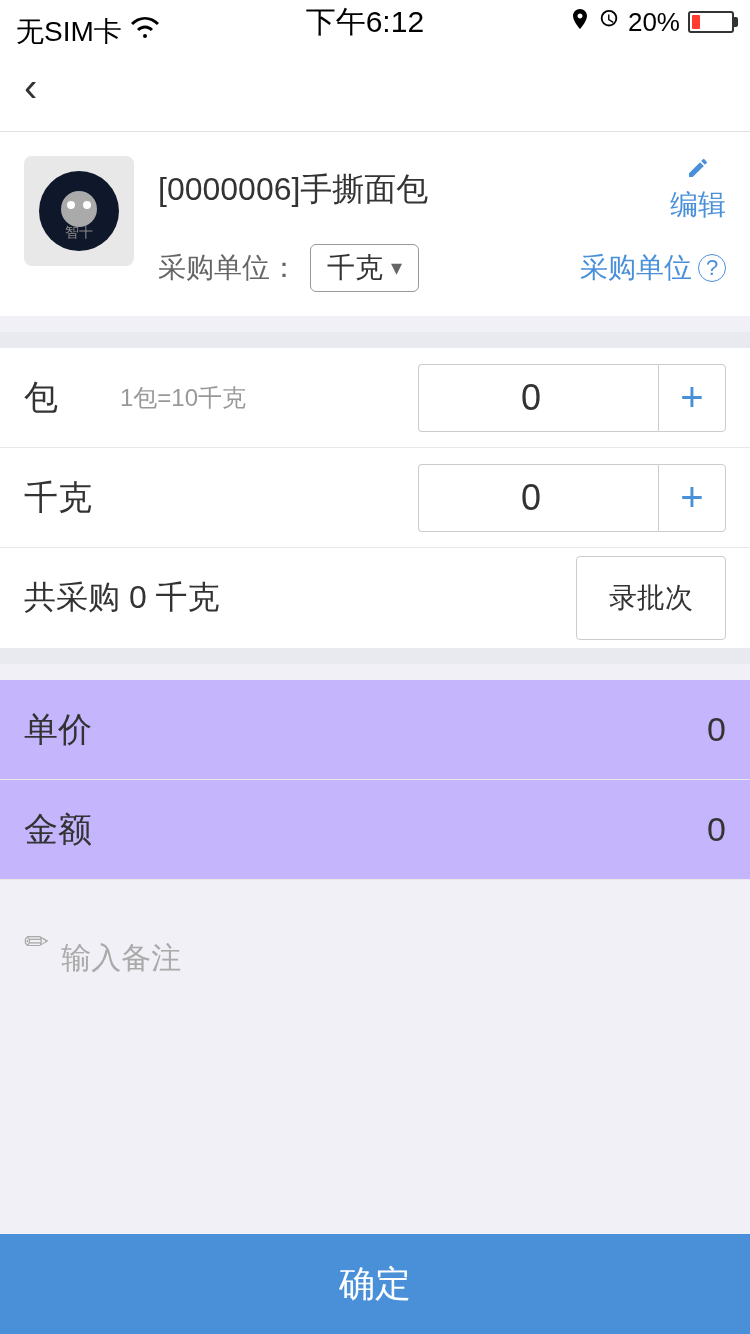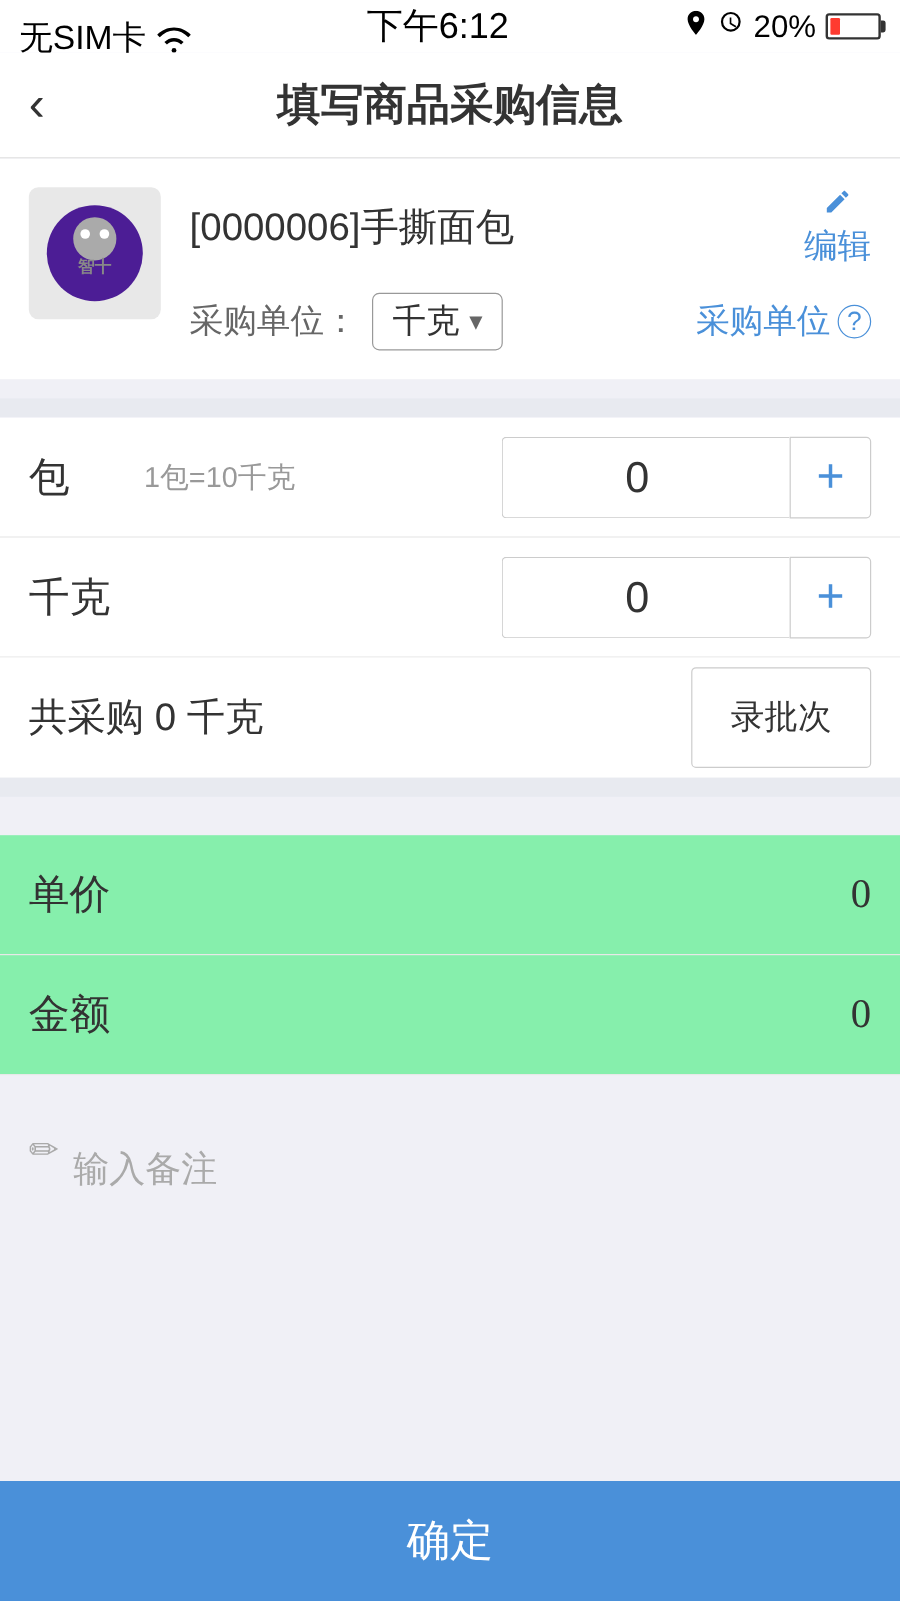--- a/index.html
+++ b/index.html
@@ -16,21 +16,21 @@
     .status-bar {
       display: flex;
       align-items: center;
       justify-content: space-between;
       background: #fff;
       height: 44px;
       padding: 0 16px;
       font-size: 28px;
       color: #000;
     }
-    .status-left { display: flex; align-items: flex-end; gap: 8px; margin-top: 20px; }
+    .status-left { display: flex; align-items: flex-start; gap: 8px; margin-top: 20px; }
     .status-center { font-size: 30px; font-weight: 500; }
     .status-right { display: flex; align-items: center; gap: 8px; font-size: 26px; }
     .battery-icon {
       display: inline-flex; align-items: center;
       border: 2px solid #333; border-radius: 3px;
       width: 46px; height: 22px; padding: 2px; position: relative;
     }
     .battery-icon::after {
       content: '';
       position: absolute; right: -6px; top: 50%; transform: translateY(-50%);
@@ -70,24 +70,24 @@
     .product-thumb {
       width: 110px; height: 110px;
       background: #e8e8e8;
       border-radius: 8px;
       display: flex; align-items: center; justify-content: center;
       flex-shrink: 0;
       overflow: hidden;
     }
     .product-thumb-inner {
       width: 80px; height: 80px;
-      background: #4c1d95;
+      background: #0f172a;
       border-radius: 50%;
-      display: flex; align-items: flex-start; justify-content: center;
-      font-size: 28px; color: #888; font-weight: bold;
+      display: flex; align-items: center; justify-content: center;
+      font-size: 28px; color: #888;
     }
     .product-info { flex: 1; }
     .product-name-row {
       display: flex; align-items: center; justify-content: space-between;
       margin-bottom: 20px;
     }
     .product-name { font-size: 32px; color: #333; font-weight: 500; }
     .edit-btn {
       font-size: 28px; color: #4a90d9; display: flex; align-items: center; gap: 6px; cursor: pointer; flex-direction: column;
     }
@@ -150,21 +150,21 @@
     .summary-text { font-size: 32px; color: #333; }
     .record-btn {
       border: 1px solid #ccc;
       padding: 22px 32px;
       font-size: 28px; color: #333;
       border-radius: 4px; cursor: pointer;
       background: #fff;
     }
 
     
-    .info-section { background: #86efac; margin-top: 32px; font-family: Liberation Serif, serif; }
+    .info-section { background: #c4b5fd; margin-top: 16px; }
     .info-row {
       display: flex; align-items: center; justify-content: space-between;
       padding: 0 24px;
       height: 100px;
       border-bottom: 1px solid #e8e8e8;
     }
     .info-label { font-size: 34px; color: #333; font-weight: 500; }
     .info-value { font-size: 34px; color: #333; }
 
     
@@ -221,21 +221,20 @@
     </span>
     <span>20%</span>
     <div class="battery-icon">
       <div class="battery-fill"></div>
     </div>
   </div>
 </div>
 
 <div class="nav-bar">
   <div class="nav-back">‹</div>
-  <div class="nav-title">填写商品采购信息</div>
 </div>
 
 <div class="product-card">
   <div class="product-thumb">
     <div class="product-thumb-inner">
       <svg width="60" height="60" viewBox="0 0 60 60">
         <circle cx="30" cy="28" r="18" fill="#aaa"></circle>
         <circle cx="22" cy="24" r="4" fill="#fff"></circle>
         <circle cx="38" cy="24" r="4" fill="#fff"></circle>
         <text x="30" y="56" text-anchor="middle" font-size="14" fill="#888">智十</text>

